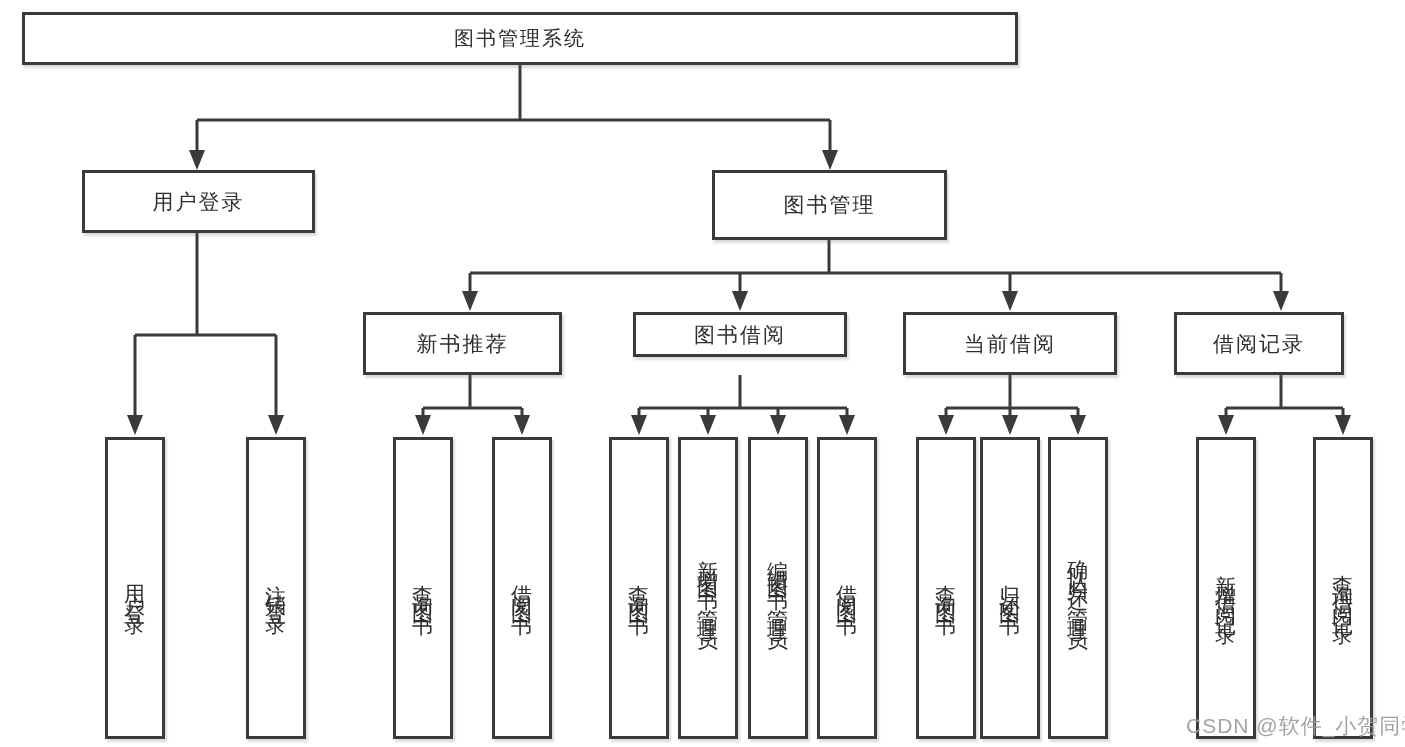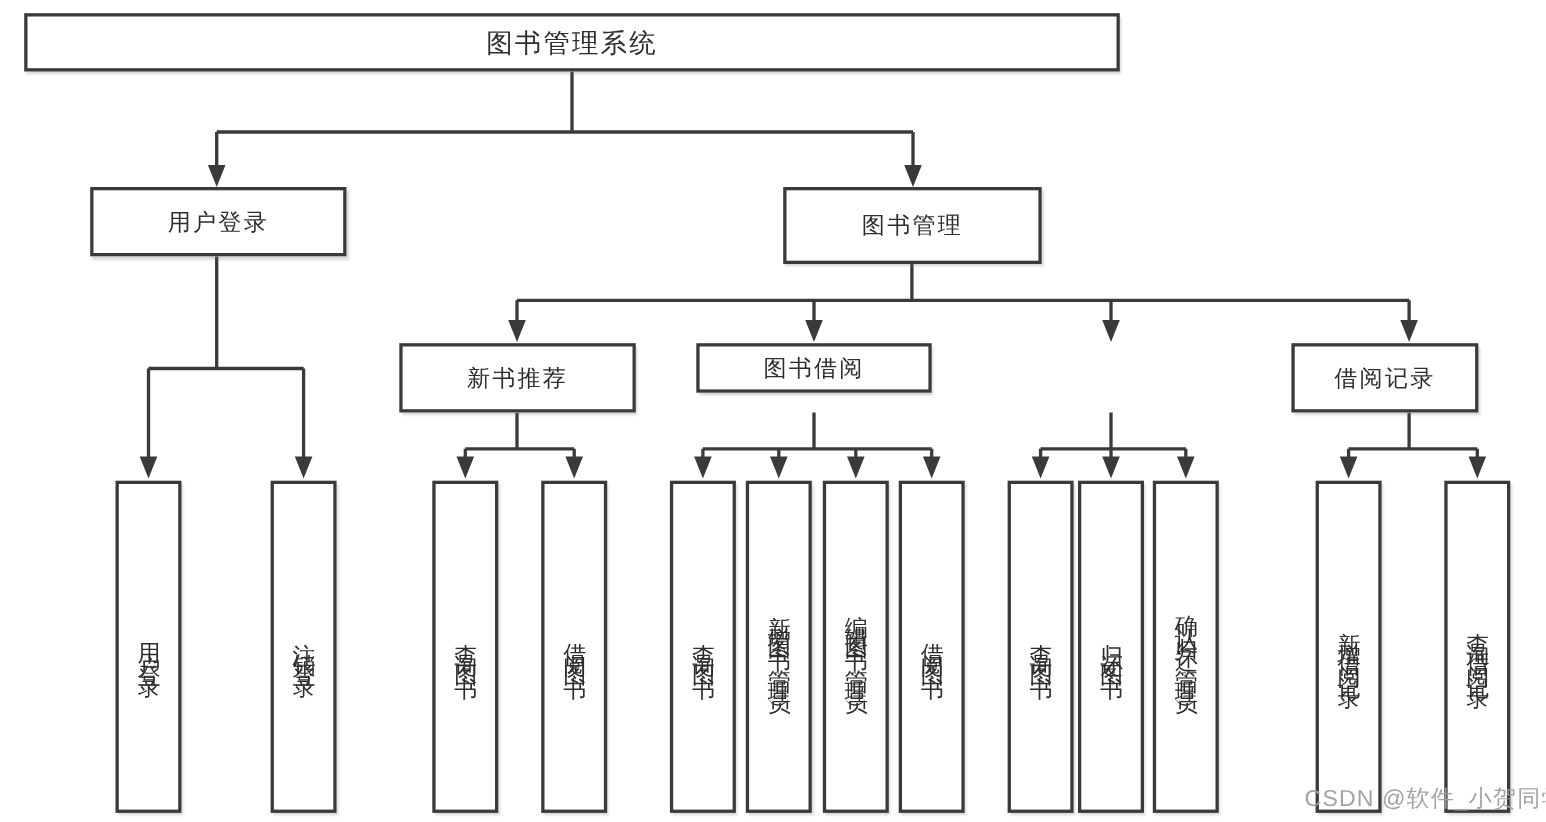--- a/index.html
+++ b/index.html
@@ -21,21 +21,21 @@
     box-sizing: border-box;
     background: #ffffff;
     border: 3px solid #3a3a3a;
     box-shadow: 2px 3px 2px rgba(110,110,110,0.25);
     display: flex;
     align-items: center;
     justify-content: center;
     color: #2d2d2d;
   }
   .node.h { font-size: 21px; letter-spacing: 2px; }
-  .node.root { font-size: 24px; letter-spacing: 2px; }
+  .node.root { font-size: 20px; letter-spacing: 2px; }
   .node.leaf span {
     writing-mode: vertical-rl;
     text-orientation: mixed;
     font-size: 21px;
     letter-spacing: 10px;
     line-height: 1.0;
     white-space: nowrap;
   }
   #watermark {
     position: absolute;
@@ -103,22 +103,23 @@
       <polygon points="1218,415 1234,415 1226,435"></polygon>
       <polygon points="1335,415 1351,415 1343,435"></polygon>
     </g>
   </svg>
 
   <div class="node root" style="left:22px; top:12px; width:996px; height:53px;">图书管理系统</div>
 
   <div class="node h" style="left:82px; top:170px; width:233px; height:63px;">用户登录</div>
   <div class="node h" style="left:712px; top:170px; width:235px; height:70px;">图书管理</div>
 
-  <div class="node h" style="left:363px; top:312px; width:215px; height:63px;">新书推荐</div>
+  <div class="node h" style="left:363px; top:312px; width:199px; height:63px;">新书推荐</div>
   <div class="node h" style="left:633px; top:312px; width:214px; height:45px;">图书借阅</div>
+  <div class="node h" style="left:903px; top:312px; width:214px; height:63px;">当前借阅</div>
   <div class="node h" style="left:1174px; top:312px; width:170px; height:63px;">借阅记录</div>
 
   <div class="node leaf" style="left:105px; top:437px; width:60px; height:302px;">
     <span>用户登录</span>
   </div>
   <div class="node leaf" style="left:246px; top:437px; width:60px; height:302px;">
     <span>注销登录</span>
   </div>
   <div class="node leaf" style="left:393px; top:437px; width:60px; height:302px;">
     <span>查询图书</span>

